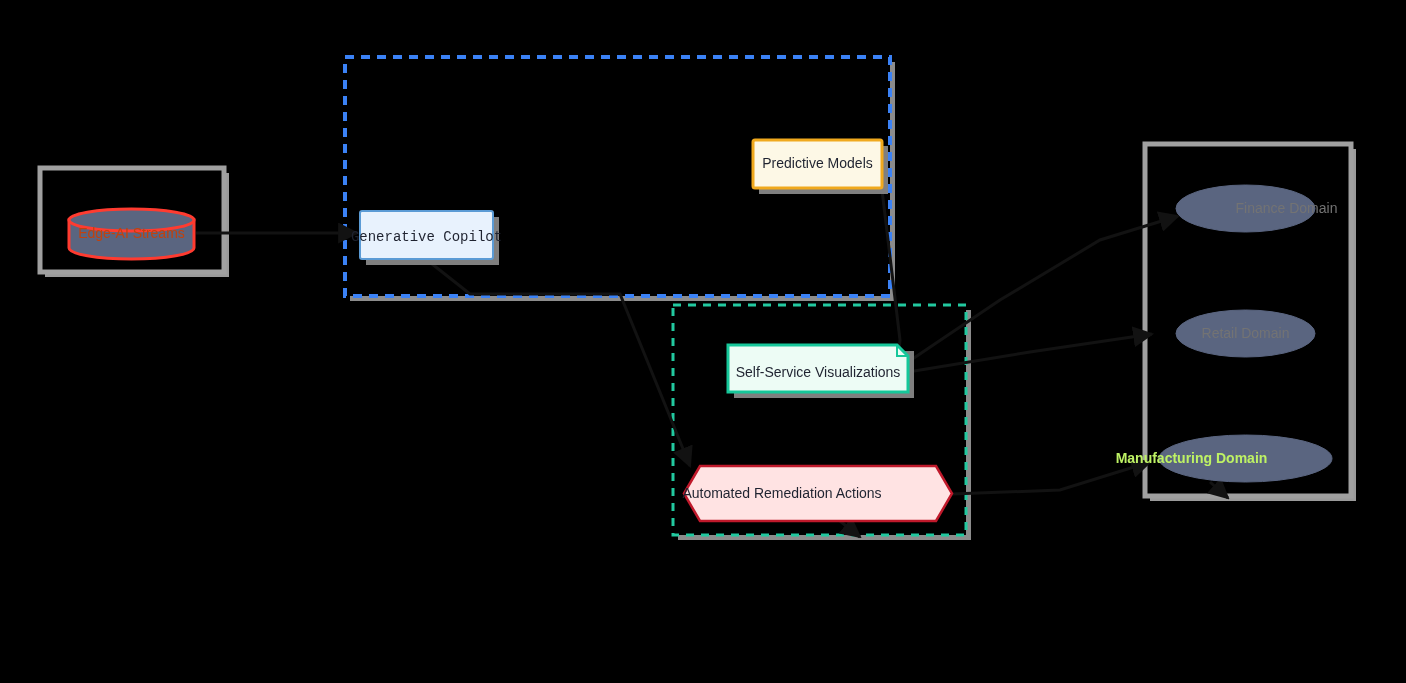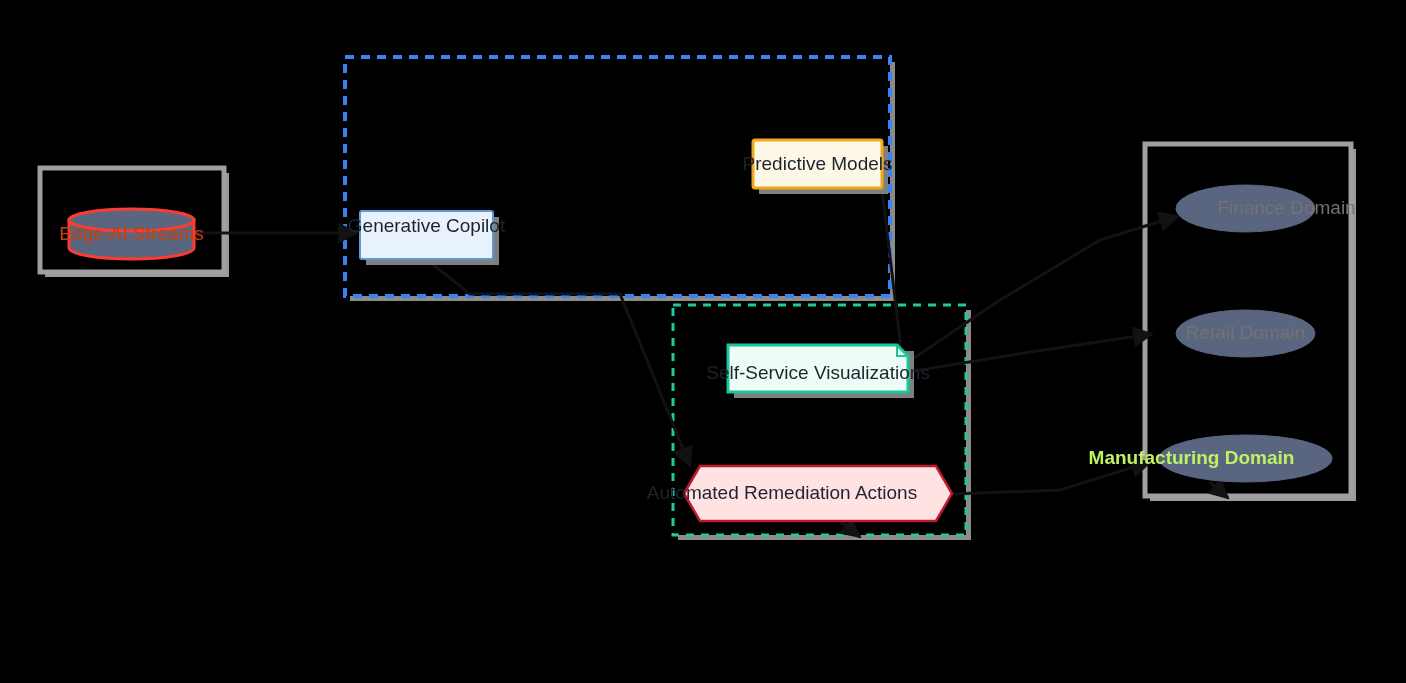--- a/index.html
+++ b/index.html
@@ -20,21 +20,21 @@
     width: 1406px;
     height: 683px;
   }
   .node-label {
     position: absolute;
     display: flex;
     align-items: center;
     justify-content: center;
     text-align: center;
     color: #1f2330;
-    font-size: 19px;
+    font-size: 14px;
     font-family: "Liberation Sans", sans-serif;
     line-height: 1.1;
     white-space: nowrap;
     pointer-events: none;
   }
 </style>
 </head>
 <body>
 
 <svg id="canvas" viewBox="0 0 1406 683" xmlns="http://www.w3.org/2000/svg">
@@ -96,21 +96,21 @@
 
   <polygon points="684,493.5 700,466 936,466 952,493.5 936,521 700,521" fill="#ffe3e3" stroke="#c0192b" stroke-width="2.5"></polygon>
 
   <ellipse cx="1245.5" cy="208.5" rx="69.5" ry="23.5" fill="#5a6580" stroke="#5a6580" stroke-width="1"></ellipse>
   <ellipse cx="1245.5" cy="333.5" rx="69.5" ry="23.5" fill="#5a6580" stroke="#5a6580" stroke-width="1"></ellipse>
   <ellipse cx="1245.5" cy="458.5" rx="86.5" ry="23.5" fill="#5a6580" stroke="#5a6580" stroke-width="1"></ellipse>
 </svg>
 
 <div class="node-label" style="left:69px; top:207px; width:125px; height:54px; color:#c2410c;">Edge-AI Streams</div>
 
-<div class="node-label" style="left:360px; top:202px; width:133px; height:48px;">Generative Copilot</div>
+<div class="node-label" style="left:360px; top:211px; width:133px; height:54px;font-family:Liberation Mono, monospace;">Generative Copilot</div>
 
 <div class="node-label" style="left:753px; top:140px; width:129px; height:48px;">Predictive Models</div>
 
 <div class="node-label" style="left:728px; top:345px; width:180px; height:56px;">Self-Service Visualizations</div>
 
 <div class="node-label" style="left:648px; top:466px; width:268px; height:55px;">Automated Remediation Actions</div>
 
 <div class="node-label" style="left:1217px; top:185px; width:139px; height:47px; color:#737373;text-align:center;">Finance Domain</div>
 
 <div class="node-label" style="left:1176px; top:310px; width:139px; height:47px; color:#737373;">Retail Domain</div>

